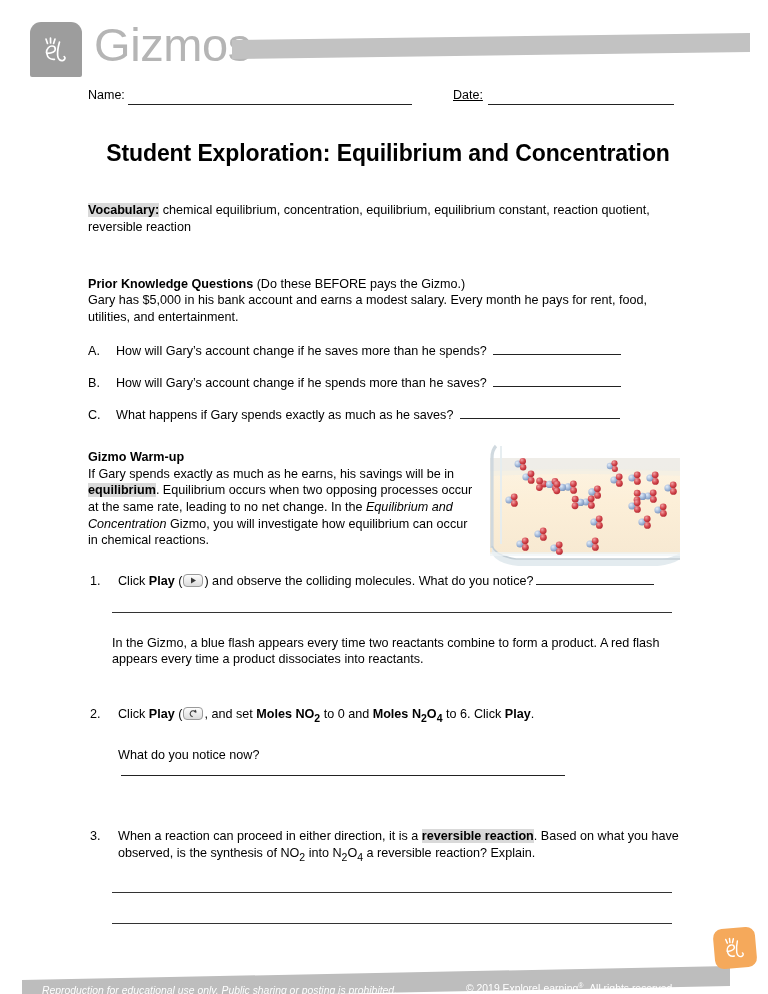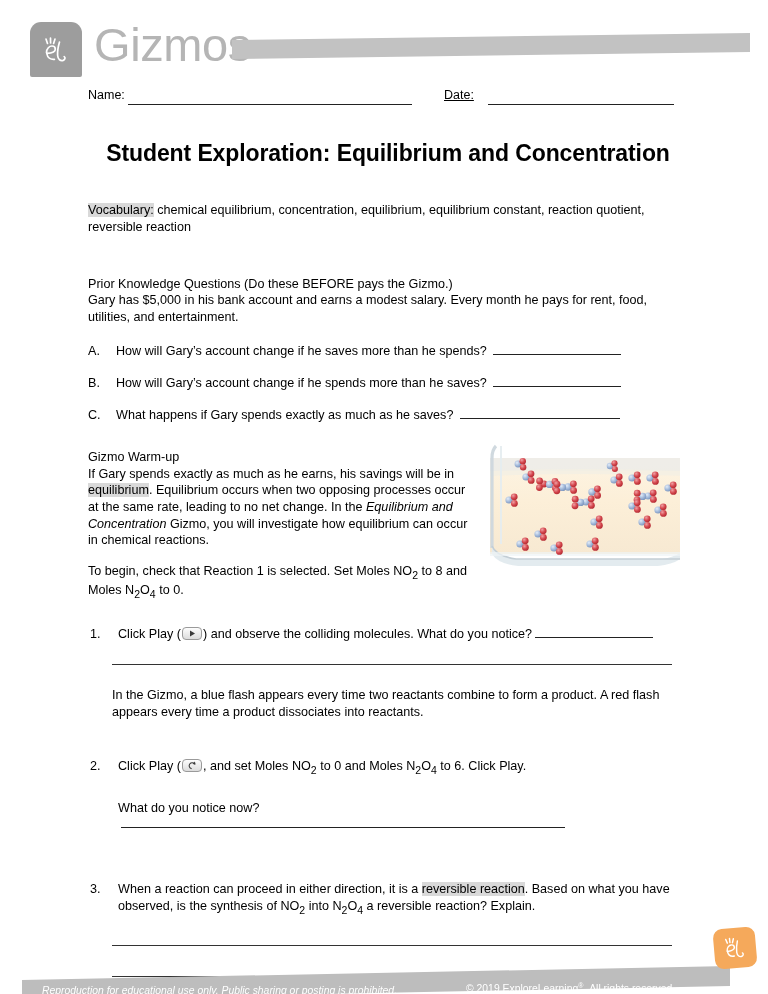--- a/index.html
+++ b/index.html
@@ -51,41 +51,41 @@
     font-size: 12.5px;
   }
   .nd-label { position: absolute; top: 0; }
   .nd-rule {
     position: absolute;
     border-bottom: 1.2px solid #222;
     height: 0;
   }
   #nd-name-label { left: 0; }
   #nd-name-rule  { left: 40px; width: 284px; top: 16px; }
-  #nd-date-label { left: 356px; text-decoration: underline; }
+  #nd-date-label { left: 365px; text-decoration: underline; }
   #nd-date-rule  { left: 400px; width: 186px; top: 16px; }
 
   
   .doc {
     position: absolute;
     left: 88px; top: 130px;
     width: 600px;
     font-size: 12.6px;
     line-height: 1.32;
   }
   .title {
     font-size: 23px;
     font-weight: bold;
     text-align: center;
     margin: 8px 0 0 0;
     letter-spacing: -0.1px;
   }
   p { margin: 0; }
   .hl { background: #d9d9d9; }
-  b, .b { font-weight: normal; }
+  b, .b { font-weight: bold; }
   i, .i { font-style: italic; }
 
   .vocab { margin-top: 34px; }
   .pk { margin-top: 40px; }
   .pk-line2 { margin-top: 0; }
 
   
   .lettered { margin-top: 18px; }
   .lq {
     position: relative;
@@ -230,21 +230,20 @@
     <div class="lq">
       <span class="mark">C.</span>
       <span>What happens if Gary spends exactly as much as he saves?</span>
       <span class="inlinerule" style="width:160px"></span>
     </div>
   </div>
 
   <div class="warmup">
     <p class="b">Gizmo Warm-up</p>
     <p><span>If Gary spends exactly as much as he earns, his savings will be in </span><span class="hl b">equilibrium</span><span>. Equilibrium occurs when two opposing processes occur at the same rate, leading to no net change. In the </span><i>Equilibrium and Concentration</i><span> Gizmo, you will investigate how equilibrium can occur in chemical reactions.</span></p>
-    <p class="warmup-p2"><span>To begin, check that </span><b>Reaction 1</b><span> is selected. Set </span><b>Moles NO</b><b><sub>2</sub></b><span> to 8 and </span><b>Moles N</b><b><sub>2</sub></b><b>O</b><b><sub>4</sub></b><span> to 0.</span></p>
   </div>
 
   <div class="numbered">
 
     <div class="nq">
       <span class="num">1.</span>
       <span>Click </span><b>Play</b>
       <span>(</span><span class="btn-icon"><svg width="18" height="11" viewBox="0 0 18 11">
             <polygon points="7,2.5 12,5.5 7,8.5" fill="#3a3a3a"></polygon>
           </svg></span><span>)</span><span> and observe the colliding molecules. What do you notice?</span><span class="inlinerule" style="width:118px"></span>

